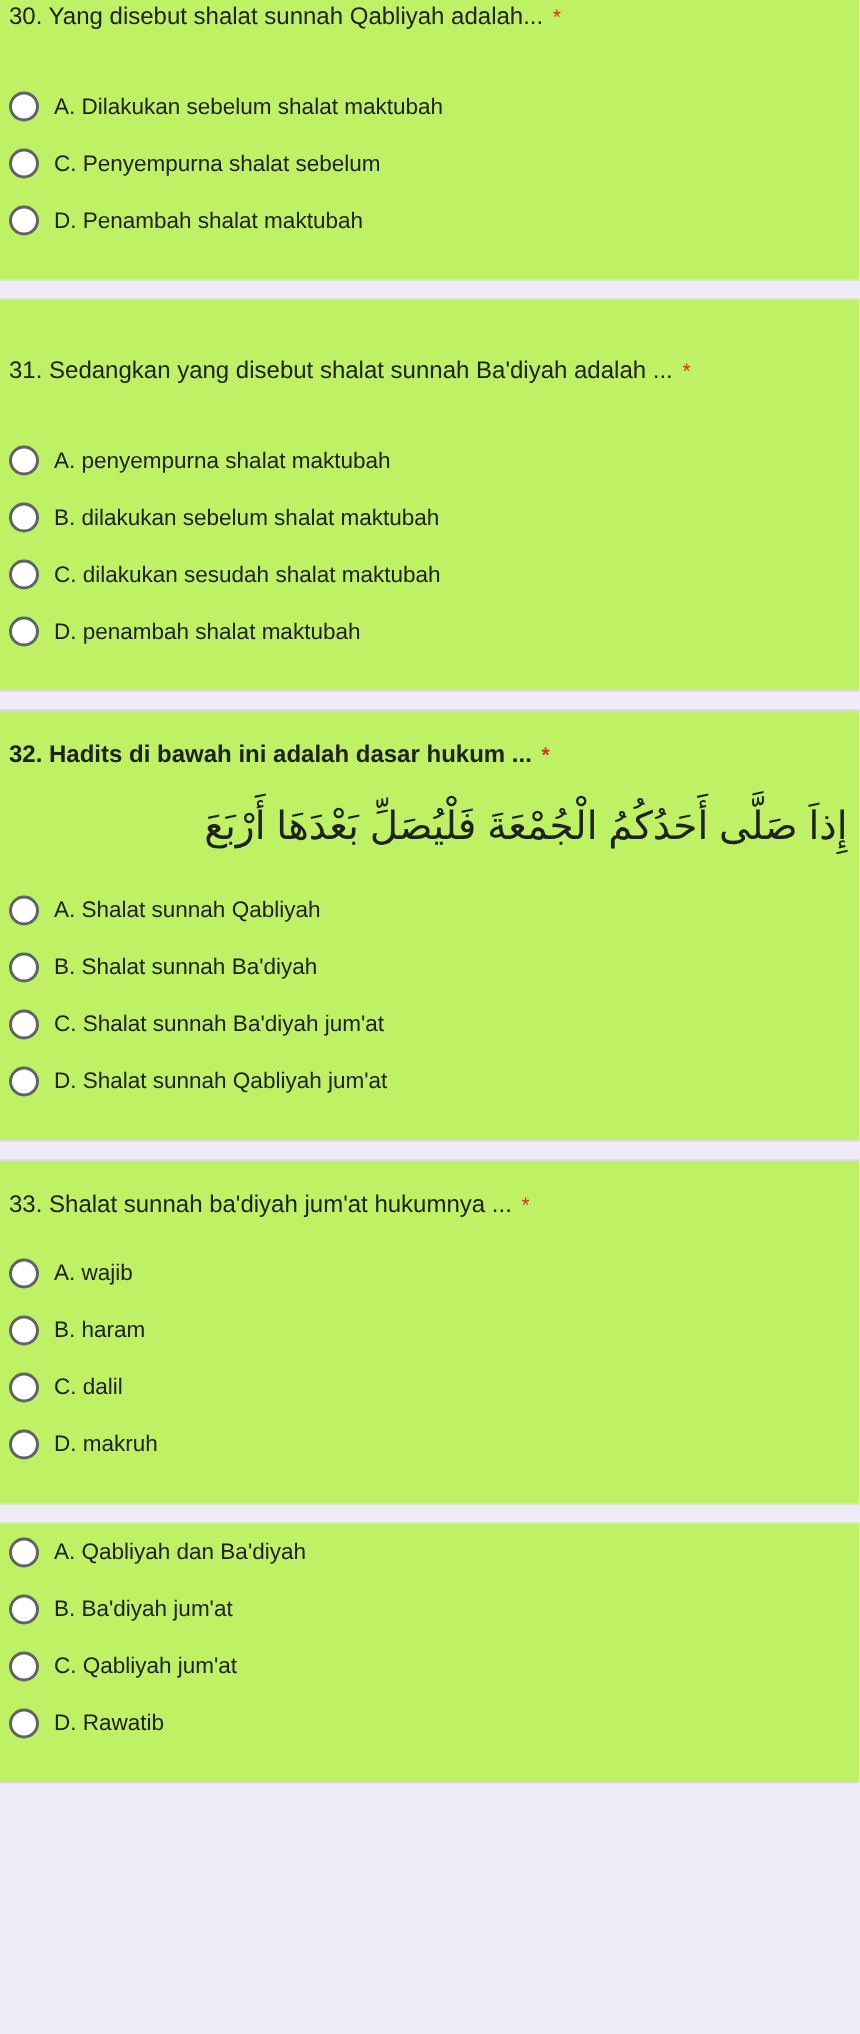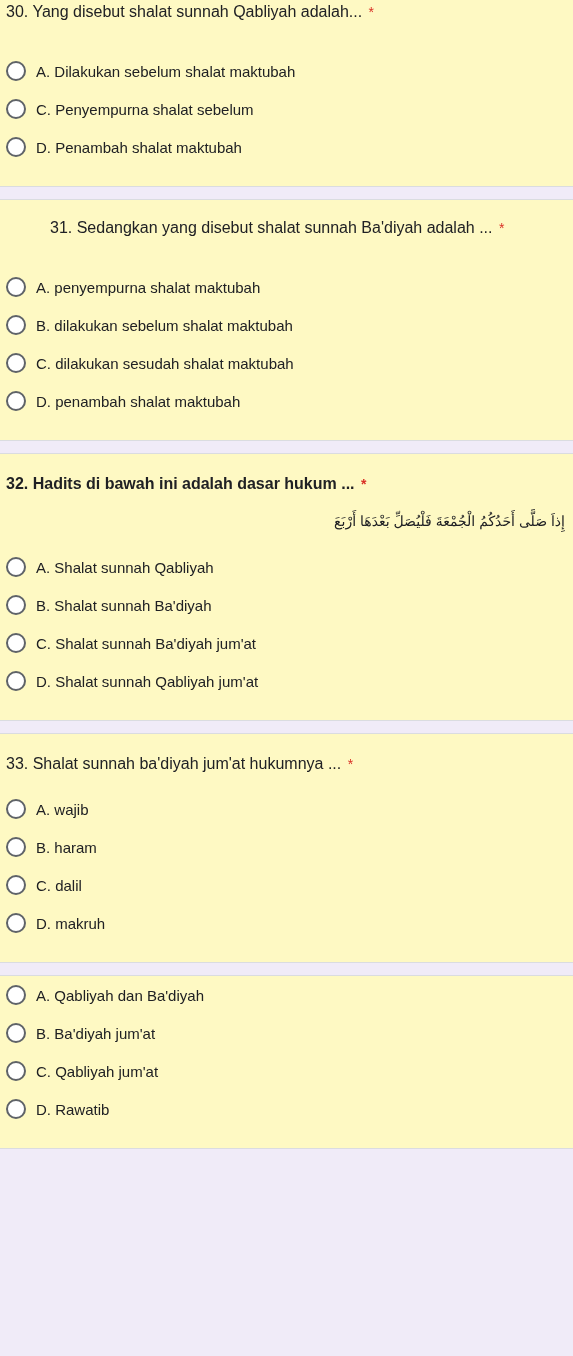--- a/index.html
+++ b/index.html
@@ -4,21 +4,21 @@
 <style>
   * { box-sizing: border-box; }
   body {
     margin: 0;
     padding: 0;
     font-family: Arial, sans-serif;
     background: #f0ebf8;
     width: 573px;
   }
   .question-card {
-    background: #fef9c3;
+    background: #bef264;
     border-top: 1px solid #dadce0;
     border-bottom: 1px solid #dadce0;
     padding: 0 0 20px 0;
     margin-bottom: 12px;
   }
   .question-title {
     font-size: 16px;
     font-weight: 400;
     color: #202124;
     padding: 0 6px 28px 6px;
@@ -33,21 +33,21 @@
     letter-spacing: 0;
     line-height: 1.5;
   }
   .required {
     color: #d93025;
     font-size: 14px;
     padding-left: 2px;
   }
   .arabic {
     font-family: 'Traditional Arabic', 'Arial', serif;
-    font-size: 14px;
+    font-size: 26px;
     direction: rtl;
     text-align: right;
     color: #202124;
     padding: 14px 8px 16px 8px;
     line-height: 1.6;
   }
   .options {
     padding: 0 6px;
   }
   .option {
@@ -89,21 +89,21 @@
         <span class="option-label">C. Penyempurna shalat sebelum</span>
       </div>
     <div class="option">
         <span class="radio"></span>
         <span class="option-label">D. Penambah shalat maktubah</span>
       </div>
   </div>
 </div>
 
 <div class="question-card">
-  <div class="question-title" style="padding-top:16px;margin-left:44px;">
+  <div class="question-title" style="padding-top:36px;">
     <span>31. Sedangkan yang disebut shalat sunnah Ba'diyah adalah ...</span>
     <span class="required">*</span>
   </div>
   <div class="options">
     <div class="option">
         <span class="radio"></span>
         <span class="option-label">A. penyempurna shalat maktubah</span>
       </div>
     <div class="option">
         <span class="radio"></span>

